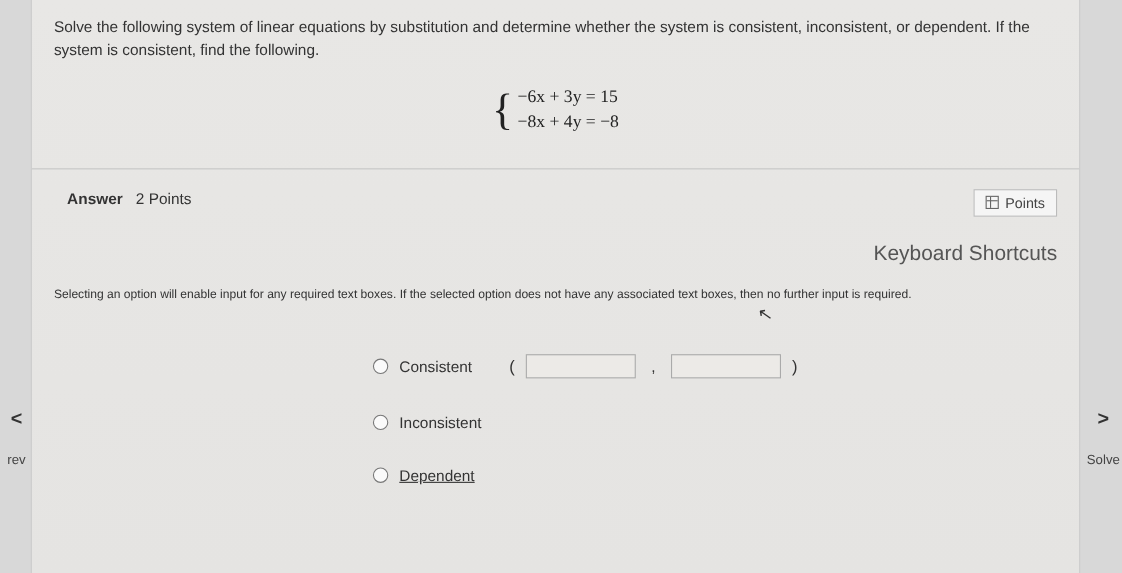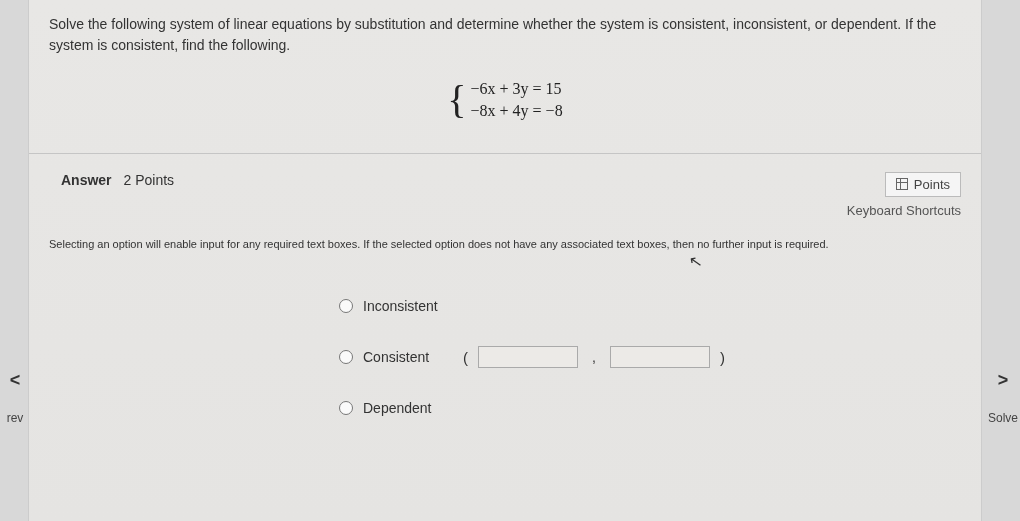--- a/index.html
+++ b/index.html
@@ -79,21 +79,21 @@
       border: 1px solid #666;
       position: relative;
     }
     .keypad-icon::before, .keypad-icon::after {
       content: "";
       position: absolute;
       background: #666;
     }
     .keypad-icon::before { left: 3px; top: 0; width: 1px; height: 100%; }
     .keypad-icon::after { top: 3px; left: 0; height: 1px; width: 100%; }
-    .kb-shortcuts { margin-top: 6px; font-size: 13px; color: #555; }
+    .kb-shortcuts { margin-top: 23px; font-size: 19px; color: #555; }
     .hint-text {
       font-size: 11px;
       color: #333;
       padding: 8px 20px 6px 20px;
       line-height: 1.5;
     }
     .cursor-area { position: relative; height: 20px; }
     .cursor-icon {
       position: absolute;
       left: 660px;
@@ -106,21 +106,21 @@
       padding: 20px 20px 20px 310px;
     }
     .option-row {
       display: flex;
       align-items: center;
       gap: 10px;
       margin-bottom: 32px;
       font-size: 14px;
       color: #333;
     }
-    .option-row:last-child { margin-bottom: 26px; }
+    .option-row:last-child { margin-bottom: 26px; text-decoration: underline; }
     .radio {
       width: 14px; height: 14px;
       border: 1px solid #777;
       border-radius: 50%;
       background: #fafafa;
       cursor: pointer;
       flex-shrink: 0;
     }
     .opt-label { min-width: 90px; }
     .paren { font-size: 15px; color: #333; }
@@ -189,33 +189,33 @@
 
   <div class="hint-text">Selecting an option will enable input for any required text boxes. If the selected option does not have any associated text boxes, then no further input is required.</div>
 
   <div class="cursor-area">
     <span class="cursor-icon">↖</span>
   </div>
 
   <div class="options">
     <div class="option-row">
       <span class="radio"></span>
-      <span class="opt-label">Inconsistent</span>
-    </div>
-    <div class="option-row">
-      <span class="radio"></span>
       <span class="opt-label">Consistent</span>
       <span class="paren">(</span>
       <input class="coord-input" type="text" value="" style="">
       <span class="comma">,</span>
       <input class="coord-input" type="text" value="" style="">
       <span class="paren">)</span>
     </div>
     <div class="option-row">
       <span class="radio"></span>
+      <span class="opt-label">Inconsistent</span>
+    </div>
+    <div class="option-row">
+      <span class="radio"></span>
       <span class="opt-label">Dependent</span>
     </div>
   </div>
 
 </div>
 
 <div class="nav-arrow nav-left">
   <span class="nav-chevron">&lt;</span>
   <span class="nav-text">rev</span>
 </div>

